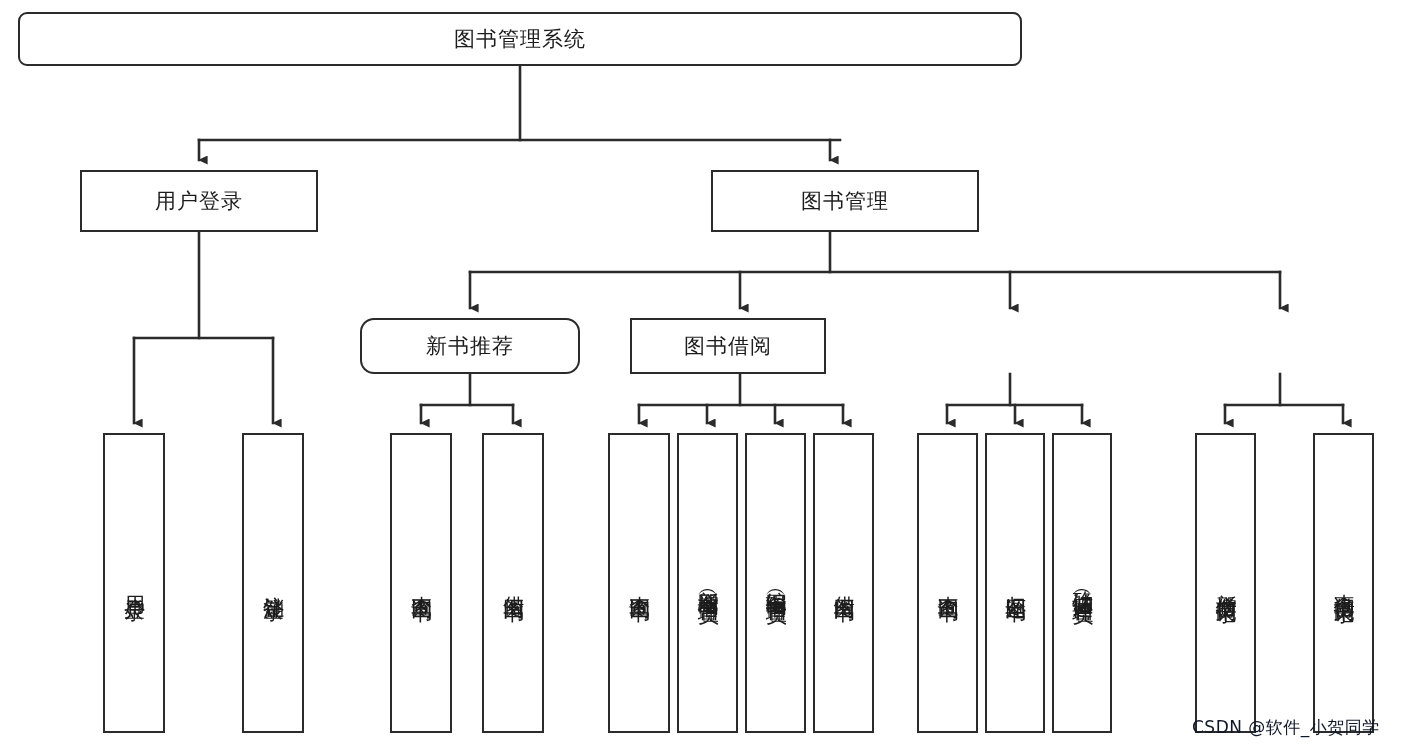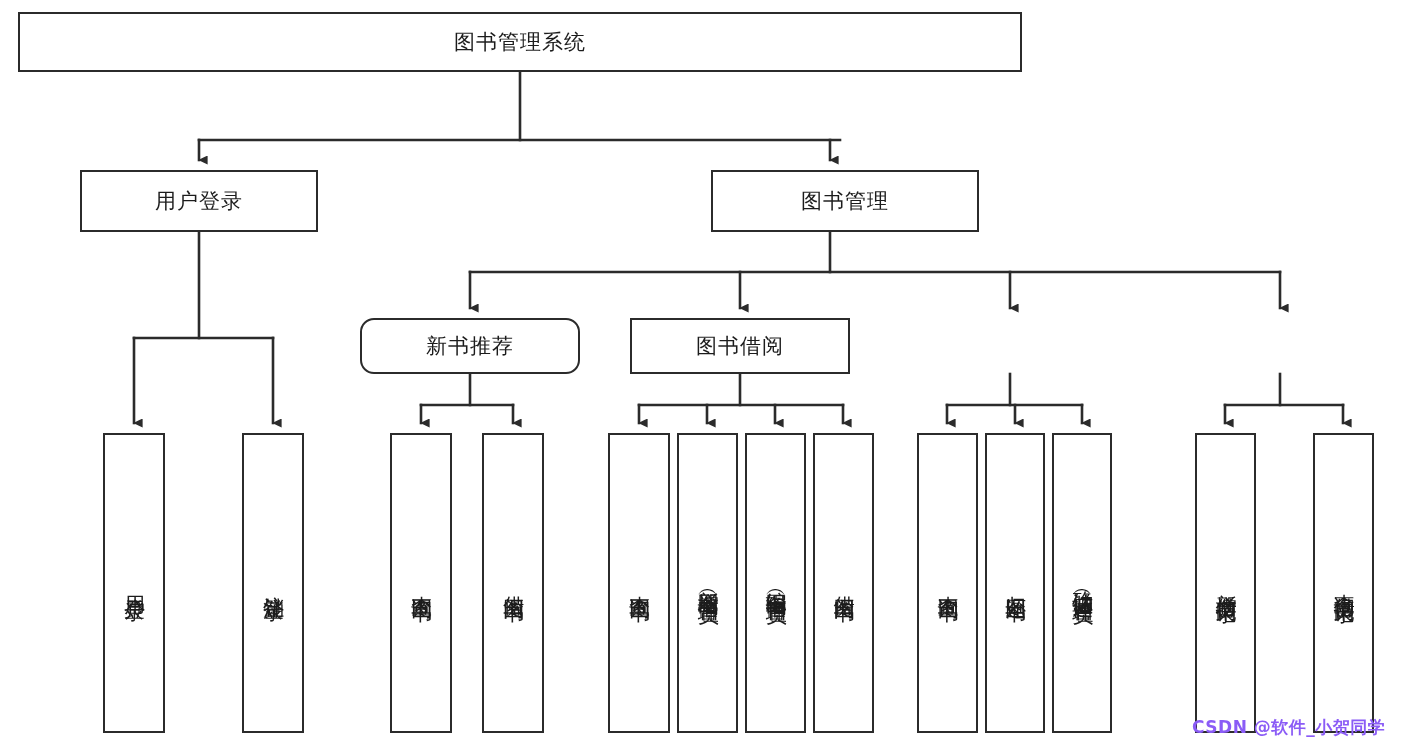--- a/index.html
+++ b/index.html
@@ -50,25 +50,24 @@
   .node.vert .vtext {
     writing-mode: vertical-rl;
     text-orientation: upright;
     display: block;
     text-align: center;
     white-space: normal;
   }
   .watermark {
     position: absolute;
     font-size: 17px;
-    color: #8b5cf6;
+    color: #0f172a;
     letter-spacing: 0.5px;
     white-space: nowrap;
     user-select: none;
-    font-weight: bold;
   }
 </style>
 </head>
 <body>
 
 <div id="canvas">
 
   <svg class="wires" viewBox="0 0 1405 747" xmlns="http://www.w3.org/2000/svg">
     <defs>
       <marker id="arrowhead" markerWidth="10" markerHeight="10" refX="4.5" refY="8.6" orient="auto" markerUnits="userSpaceOnUse">
@@ -112,35 +111,35 @@
       <path d="M1015,405 L1015,423" marker-end="url(#arrowhead)"></path>
       <path d="M1082,405 L1082,423" marker-end="url(#arrowhead)"></path>
 
       <path d="M1280,374 L1280,405"></path>
       <path d="M1225,405 L1343,405"></path>
       <path d="M1225,405 L1225,423" marker-end="url(#arrowhead)"></path>
       <path d="M1343,405 L1343,423" marker-end="url(#arrowhead)"></path>
     </g>
   </svg>
 
-  <div class="node horiz" id="n-root" style="left: 18px; top: 12px; width: 1004px; height: 60px;">
+  <div class="node horiz" id="n-root" style="left: 18px; top: 12px; width: 1004px; height: 54px; border-radius: 9px;">
     <span>图书管理系统</span>
   </div>
 
   <div class="node horiz" id="n-l2-0" style="left: 80px; top: 170px; width: 238px; height: 62px;">
     <span>用户登录</span>
   </div>
   <div class="node horiz" id="n-l2-1" style="left: 711px; top: 170px; width: 268px; height: 62px;">
     <span>图书管理</span>
   </div>
 
   <div class="node horiz" id="n-l3-0" style="left: 360px; top: 318px; width: 220px; height: 56px; border-radius: 14px;">
     <span>新书推荐</span>
   </div>
-  <div class="node horiz" id="n-l3-1" style="left: 630px; top: 318px; width: 220px; height: 56px;">
+  <div class="node horiz" id="n-l3-1" style="left: 630px; top: 318px; width: 196px; height: 56px;">
     <span>图书借阅</span>
   </div>
 
   <div class="node vert" id="n-lf-0" style="left: 103px; top: 433px; width: 62px; height: 300px;">
     <span class="vtext">用户登录</span>
   </div>
   <div class="node vert" id="n-lf-1" style="left: 242px; top: 433px; width: 62px; height: 300px;">
     <span class="vtext">注销登录</span>
   </div>
   <div class="node vert" id="n-lf-2" style="left: 390px; top: 433px; width: 62px; height: 300px;">

